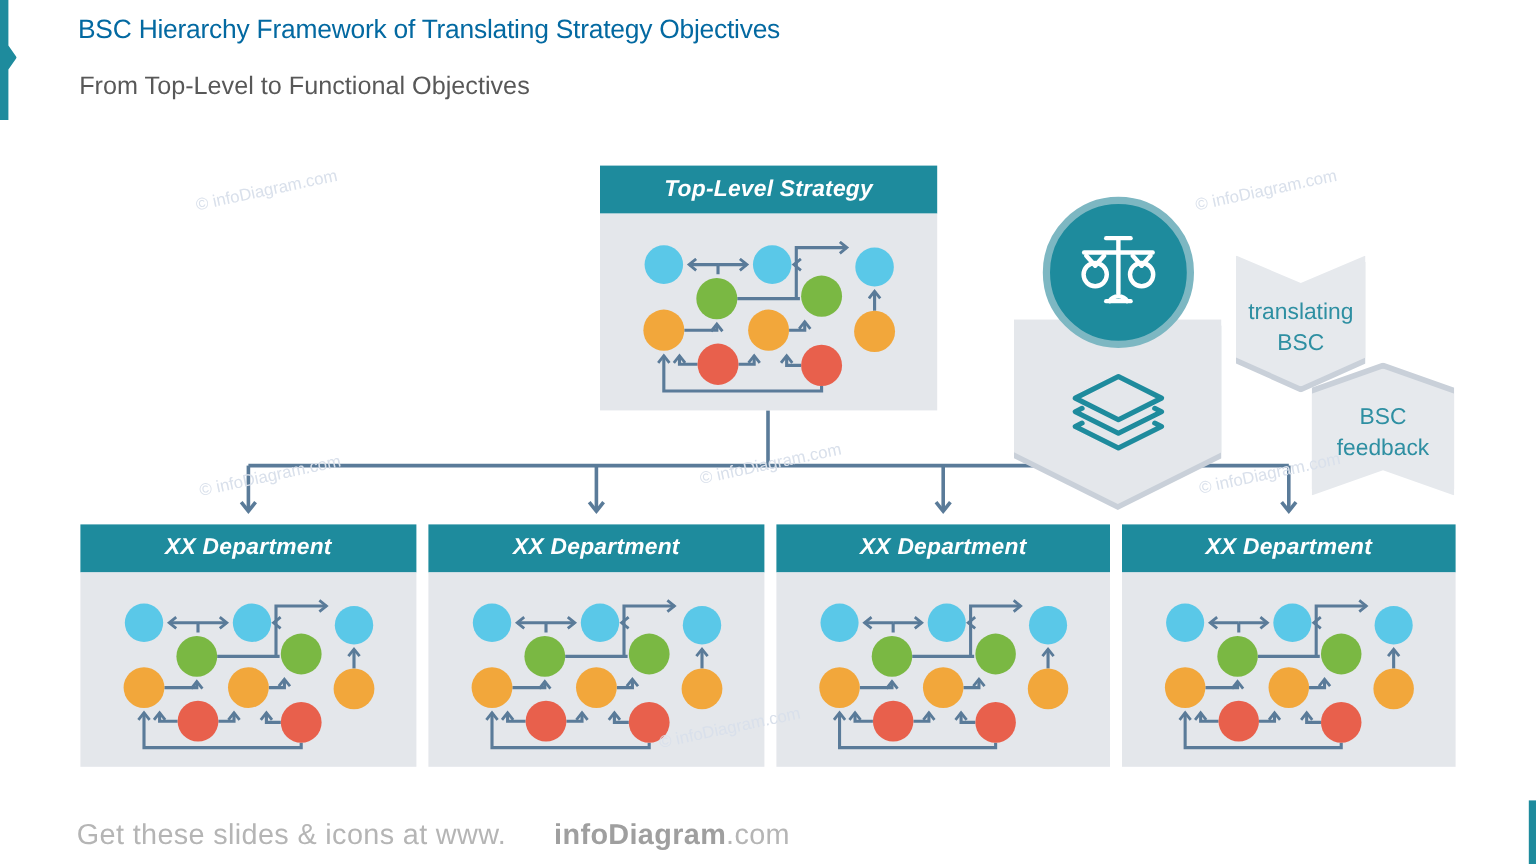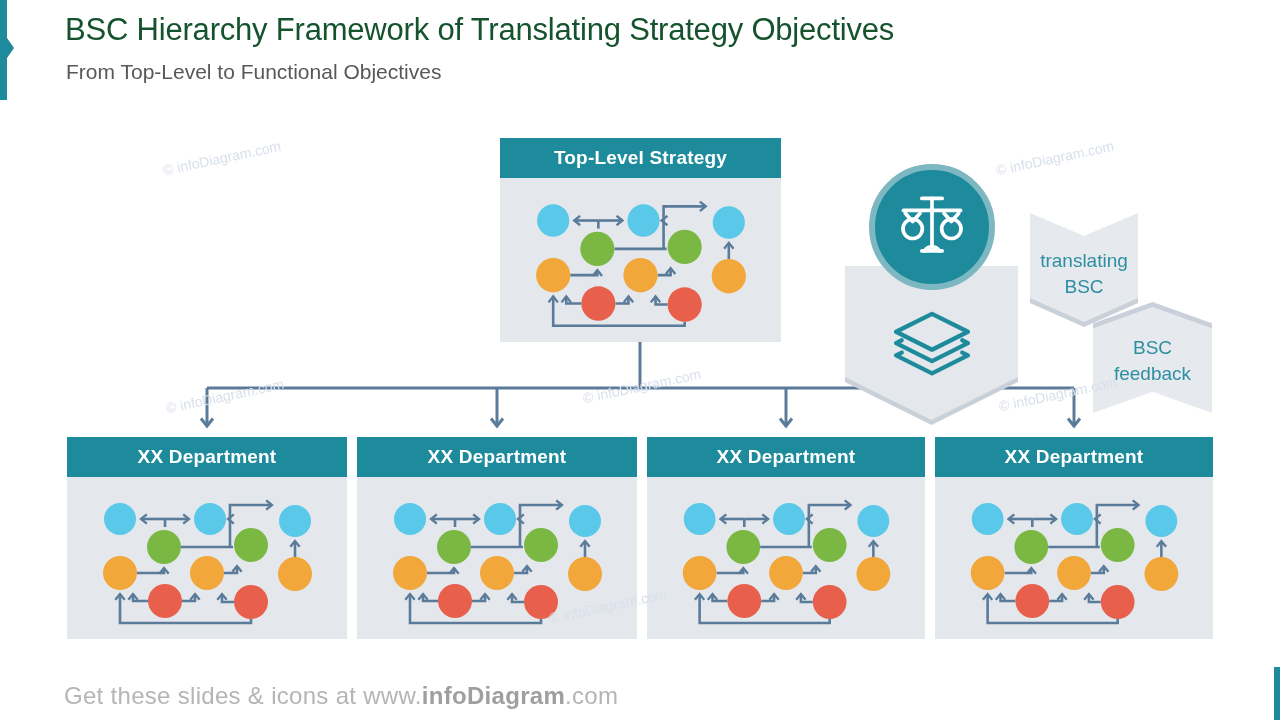--- a/index.html
+++ b/index.html
@@ -5,28 +5,28 @@
   html,body{margin:0;padding:0;background:#fff;}
   .slide{position:relative;width:1280px;height:720px;background:#fff;overflow:hidden;
          font-family:"Liberation Sans",sans-serif;}
   .abs{position:absolute;}
 
   
   .bookmark{left:0;top:0;width:14px;height:100px;background:var(--teal,#1e8b9d);
     clip-path:polygon(0 0,50% 0,50% 38%,100% 48%,50% 58%,50% 100%,0 100%);}
 
   
-  .title{left:65px;top:12px;font-size:31px;color:#14532d;letter-spacing:-.2px;white-space:nowrap;}
+  .title{left:65px;top:12px;font-size:22px;color:#0369a1;letter-spacing:-.2px;white-space:nowrap;}
   .subtitle{left:66px;top:60px;font-size:21px;color:#585858;white-space:nowrap;}
 
   
   .tree{left:0;top:0;z-index:1;pointer-events:none;}
 
   
-  .bsc-box{z-index:2;display:flex;flex-direction:column;}
+  .bsc-box{z-index:2;display:flex;flex-direction:column;font-style:italic;}
   .box-header{height:40px;background:var(--teal,#1e8b9d);color:#fff;display:flex;
     align-items:center;justify-content:center;font-size:19px;font-weight:600;letter-spacing:.2px;}
   .box-body{flex:1;background:var(--panel,#e4e7eb);}
   .mini-slot{width:100%;height:100%;}
   .mini-slot svg{display:block;width:100%;height:100%;}
 
   
   .pent,.pent-sh{left:845px;width:173px;height:154px;
     clip-path:polygon(0 0,100% 0,100% 72%,50% 100%,0 72%);}
   .pent-sh{top:271px;background:var(--shadow,#c9d0d9);z-index:3;}
@@ -50,21 +50,21 @@
     justify-content:center;color:#2e8fa2;font-size:19px;line-height:26px;}
   .ban-tr .ban-txt{padding-top:12px;box-sizing:border-box;}
   .ban-fb .ban-txt{padding-top:2px;box-sizing:border-box;}
 
   
   .wm{color:#d9e0eb;font-size:14px;white-space:nowrap;transform:rotate(-12deg);
     z-index:6;pointer-events:none;}
 
   
   .footer{left:64px;top:682px;font-size:24px;color:#b5b5b5;letter-spacing:.3px;}
-  .footer b{color:#9f9f9f;}
+  .footer b{color:#9f9f9f;margin-left:40px;}
 
   .edgebar{left:1274px;top:667px;width:6px;height:53px;background:var(--teal,#1e8b9d);}
 </style>
 </head>
 <body>
 
 <div class="slide">
 
   <div class="abs bookmark"></div>
 

